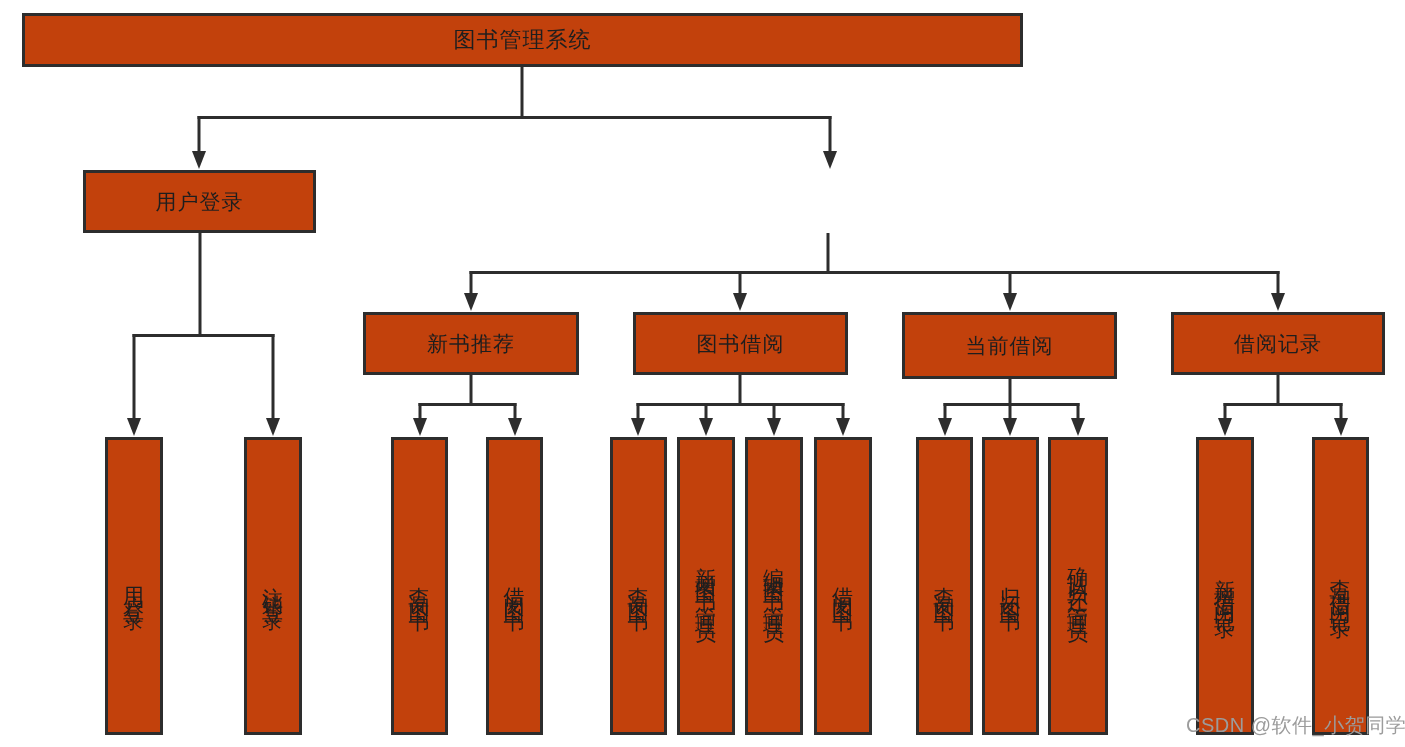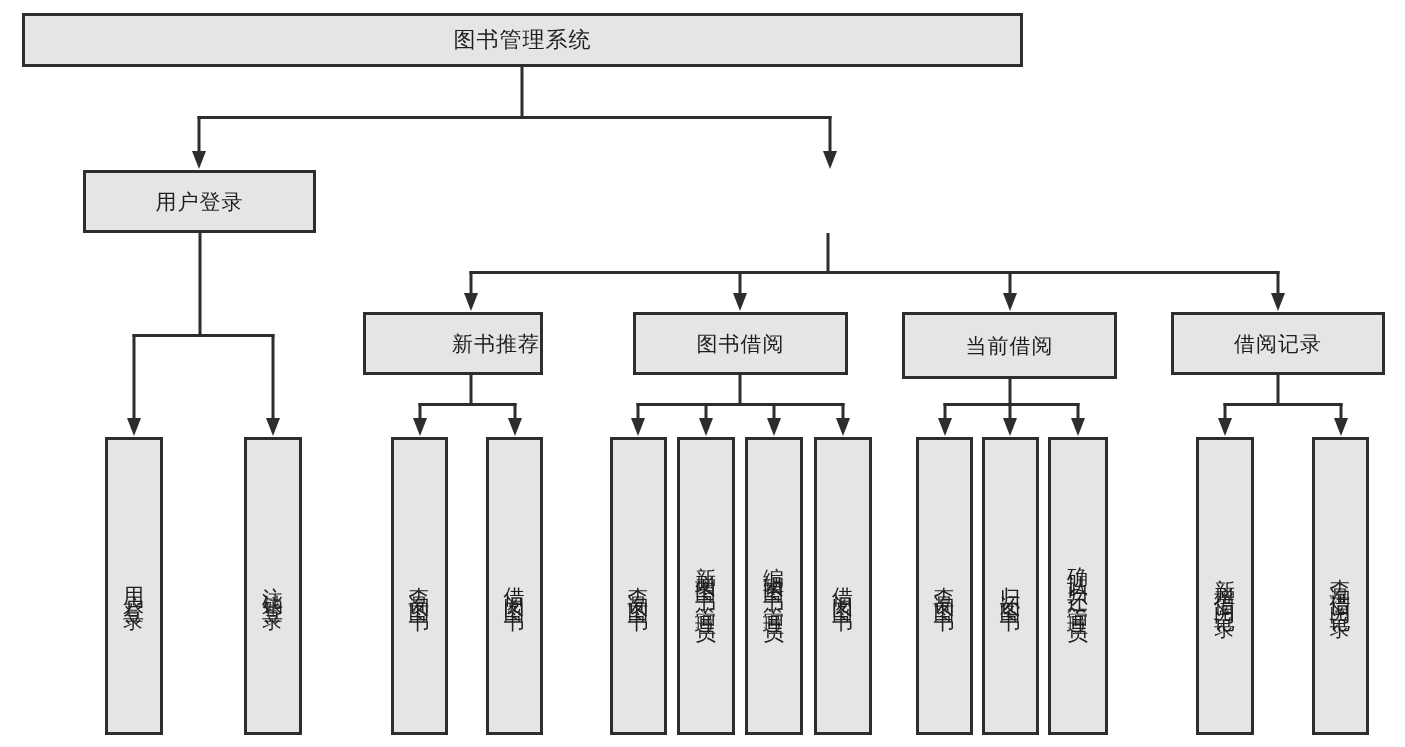--- a/index.html
+++ b/index.html
@@ -11,21 +11,21 @@
     overflow: hidden;
   }
   .stage { position: absolute; left: 0; top: 0; width: 1405px; height: 747px; }
   svg.connectors { position: absolute; left: 0; top: 0; pointer-events: none; }
   svg.connectors line { stroke: #2d2d2d; stroke-width: 3; }
   svg.connectors polygon { fill: #2d2d2d; }
   .box {
     position: absolute;
     box-sizing: border-box;
     border: 3px solid #2d2d2d;
-    background: #e5e5e5;
+    background: #c2410c;
     color: #1e1e1e;
     display: flex;
     align-items: center;
     justify-content: center;
   }
   .h-box { font-size: 21px; letter-spacing: 1px; }
   .root-box { font-size: 22px; letter-spacing: 1px; }
   .v-box {
     writing-mode: vertical-rl;
     text-orientation: mixed;
@@ -125,21 +125,21 @@
   </svg>
 
   <div class="box h-box root-box" style="left:22px; top:13px; width:1001px; height:54px;">
     <span>图书管理系统</span>
   </div>
 
   <div class="box h-box" style="left:83px; top:170px; width:233px; height:63px;">
     <span>用户登录</span>
   </div>
 
-  <div class="box h-box" style="left:363px; top:312px; width:180px; height:63px;justify-content:flex-end;">
+  <div class="box h-box" style="left:363px; top:312px; width:216px; height:63px;">
     <span>新书推荐</span>
   </div>
   <div class="box h-box" style="left:633px; top:312px; width:215px; height:63px;">
     <span>图书借阅</span>
   </div>
   <div class="box h-box" style="left:902px; top:312px; width:215px; height:67px;">
     <span>当前借阅</span>
   </div>
   <div class="box h-box" style="left:1171px; top:312px; width:214px; height:63px;">
     <span>借阅记录</span>
@@ -178,14 +178,15 @@
   <div class="box v-box" style="left:1048px; top:437px; width:60px; height:298px;">
     <span>确认归还（管理员）</span>
   </div>
   <div class="box v-box" style="left:1196px; top:437px; width:58px; height:298px;">
     <span>新增借阅记录</span>
   </div>
   <div class="box v-box" style="left:1312px; top:437px; width:57px; height:298px;">
     <span>查询借阅记录</span>
   </div>
 
+  <div class="watermark">CSDN @软件_小贺同学</div>
 
 </div>
 
 </body></html>

